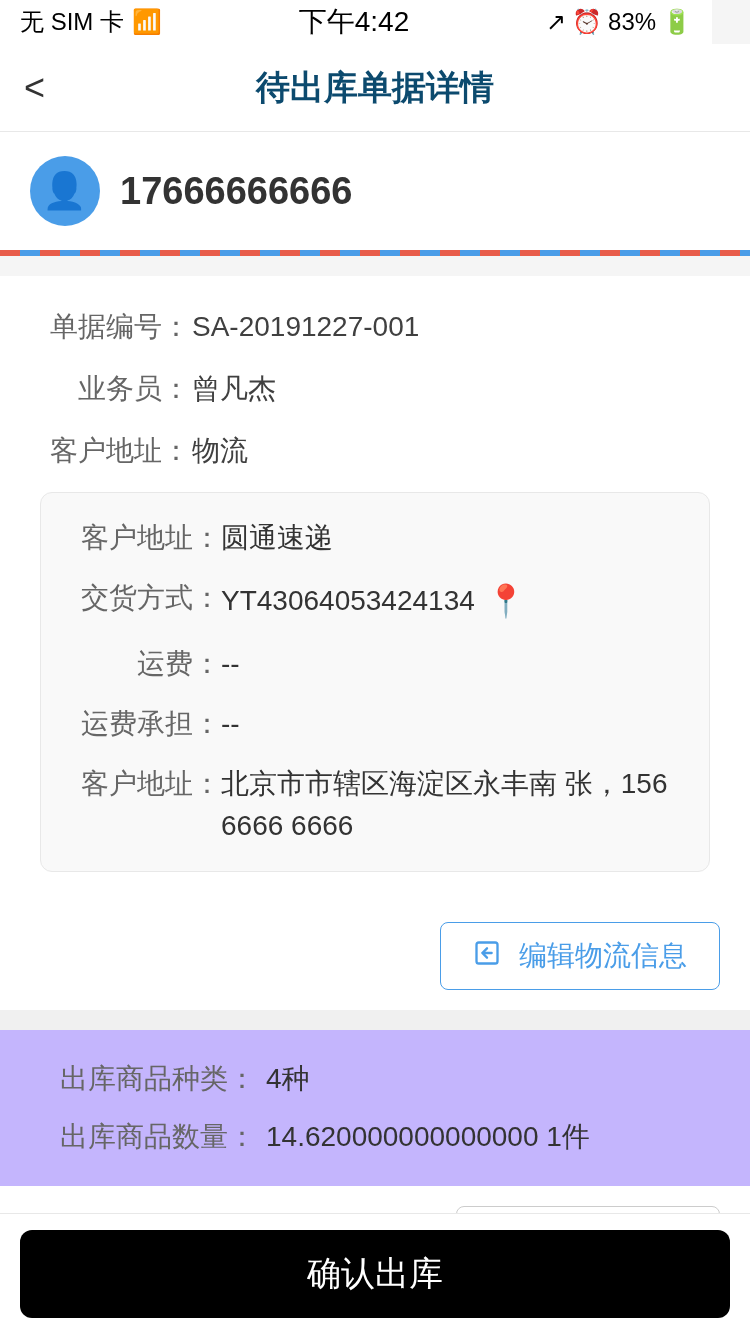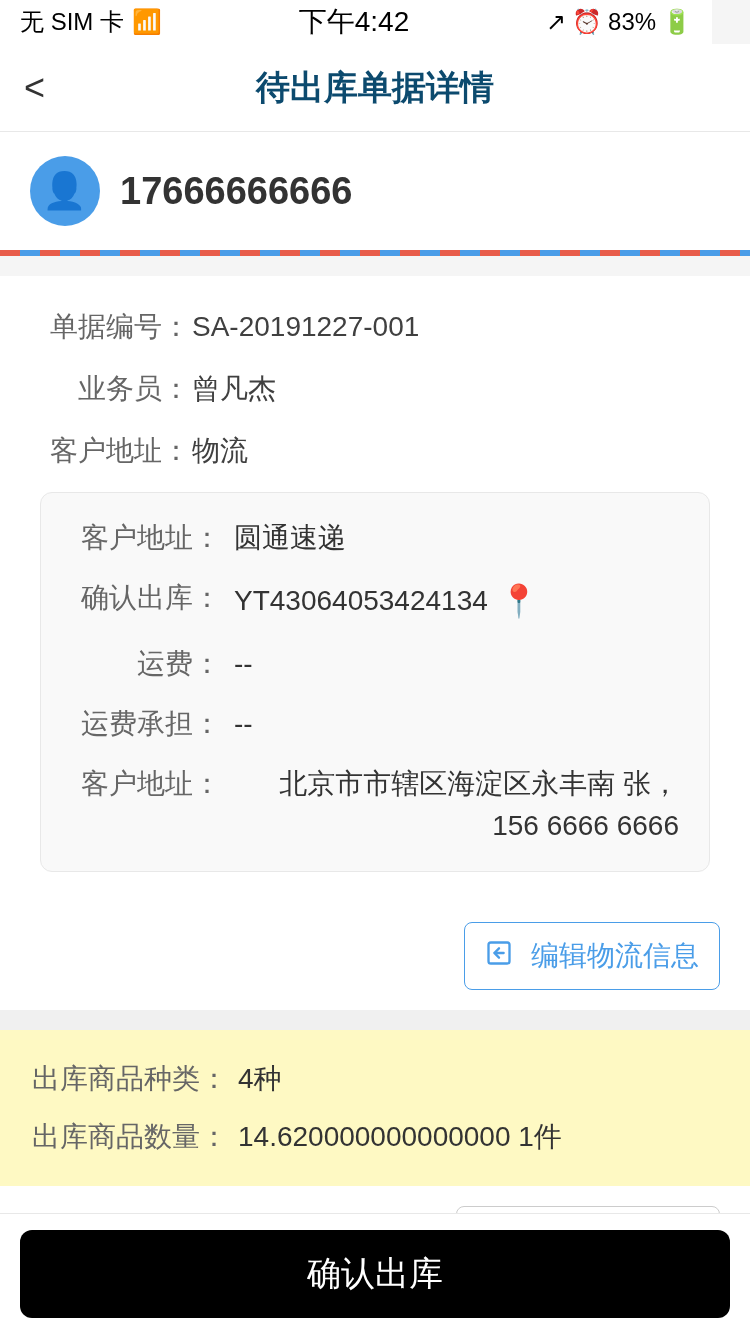--- a/index.html
+++ b/index.html
@@ -150,62 +150,61 @@
     .logistics-row:last-child { margin-bottom: 0; }
     .logistics-label {
       color: #666;
       min-width: 150px;
       text-align: right;
       flex-shrink: 0;
     }
     .logistics-value {
       color: #333;
       flex: 1;
-      margin-left: 13px;
+      margin-left: 0;
       display: flex;
       align-items: center;
       gap: 12px;
       flex-wrap: wrap;
-      text-align: right;
     }
     .location-pin {
       color: #4a9de8;
       font-size: 32px;
     }
 
     
     .edit-btn-row {
       display: flex;
       justify-content: flex-end;
       padding: 20px 30px;
       background: #fff;
     }
     .edit-btn {
       border: 1px solid #4a9de8;
       border-radius: 8px;
-      padding: 14px 20px;
+      padding: 14px 32px;
       color: #4a9de8;
       font-size: 28px;
       display: flex;
       align-items: center;
       gap: 18px;
       background: #fff;
       cursor: pointer;
     }
 
     
     .section-divider {
       height: 20px;
       background: #f0f0f0;
     }
 
     
     .goods-section {
-      background: #fef9c3;
-      padding: 30px 32px;
+      background: #c4b5fd;
+      padding: 30px 60px;
     }
     .goods-row {
       display: flex;
       align-items: center;
       margin-bottom: 20px;
       font-size: 28px;
     }
     .goods-row:last-child { margin-bottom: 0; }
     .goods-label {
       color: #666;
@@ -313,21 +312,21 @@
     <span class="info-label">客户地址：</span>
     <span class="info-value">物流</span>
   </div>
 
   <div class="logistics-card">
     <div class="logistics-row">
       <span class="logistics-label">客户地址：</span>
       <span class="logistics-value">圆通速递</span>
     </div>
     <div class="logistics-row">
-      <span class="logistics-label">确认出库：</span>
+      <span class="logistics-label">交货方式：</span>
       <span class="logistics-value">
         <span>YT43064053424134</span>
         <span class="location-pin">📍</span>
       </span>
     </div>
     <div class="logistics-row">
       <span class="logistics-label">运费：</span>
       <span class="logistics-value">--</span>
     </div>
     <div class="logistics-row">

